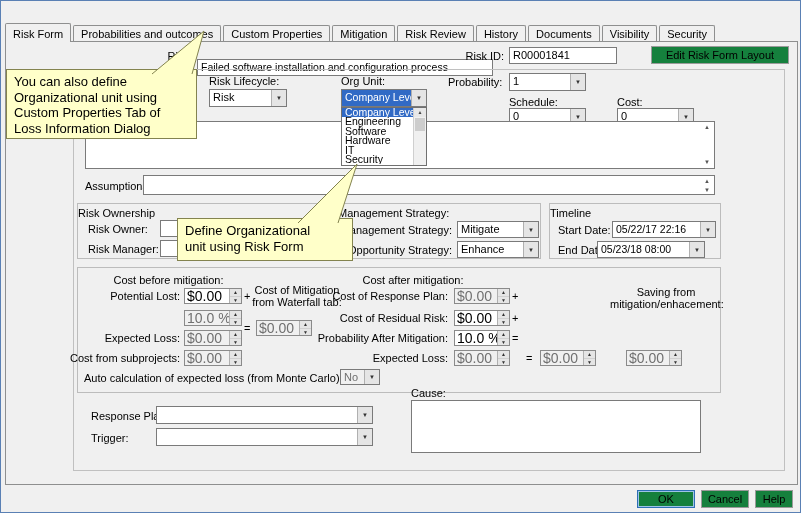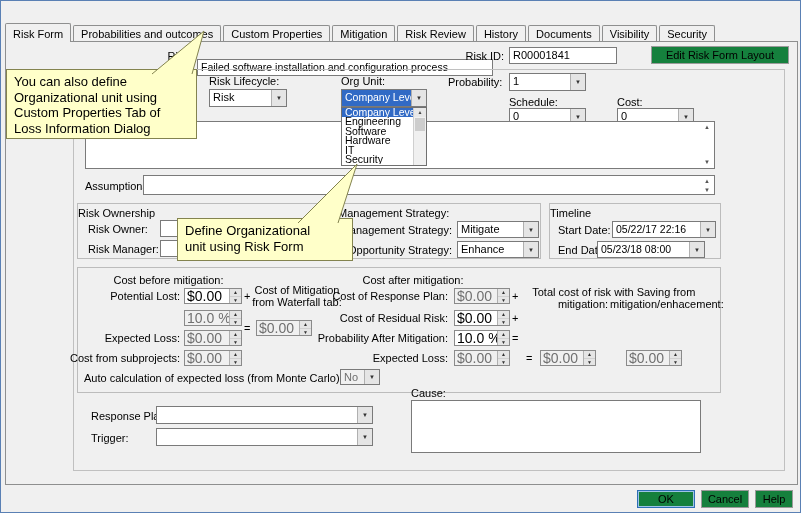--- a/index.html
+++ b/index.html
@@ -247,21 +247,20 @@
       <div class="bs">
           <div>▲</div>
           <div>▼</div>
         </div>
     </div>
 
     <div class="abs lbl" style="left:434px;top:22px">+</div>
     <div class="abs lbl" style="left:434px;top:44px">+</div>
     <div class="abs lbl" style="left:434px;top:64px">=</div>
 
-    <div class="abs wlbl" style="left:446px;top:18px;width:118px">Total cost of risk with mitigation:</div>
     <div class="abs lbl" style="left:448px;top:84px">=</div>
     <div class="abs spn dis" style="left:462px;top:82px;width:56px;height:16px">
       <div class="t">$0.00</div>
       <div class="bs">
           <div>▲</div>
           <div>▼</div>
         </div>
     </div>
     <div class="abs wlbl" style="left:532px;top:18px;width:112px">Saving from mitigation/enhacement:</div>
     <div class="abs spn dis" style="left:548px;top:82px;width:56px;height:16px">

